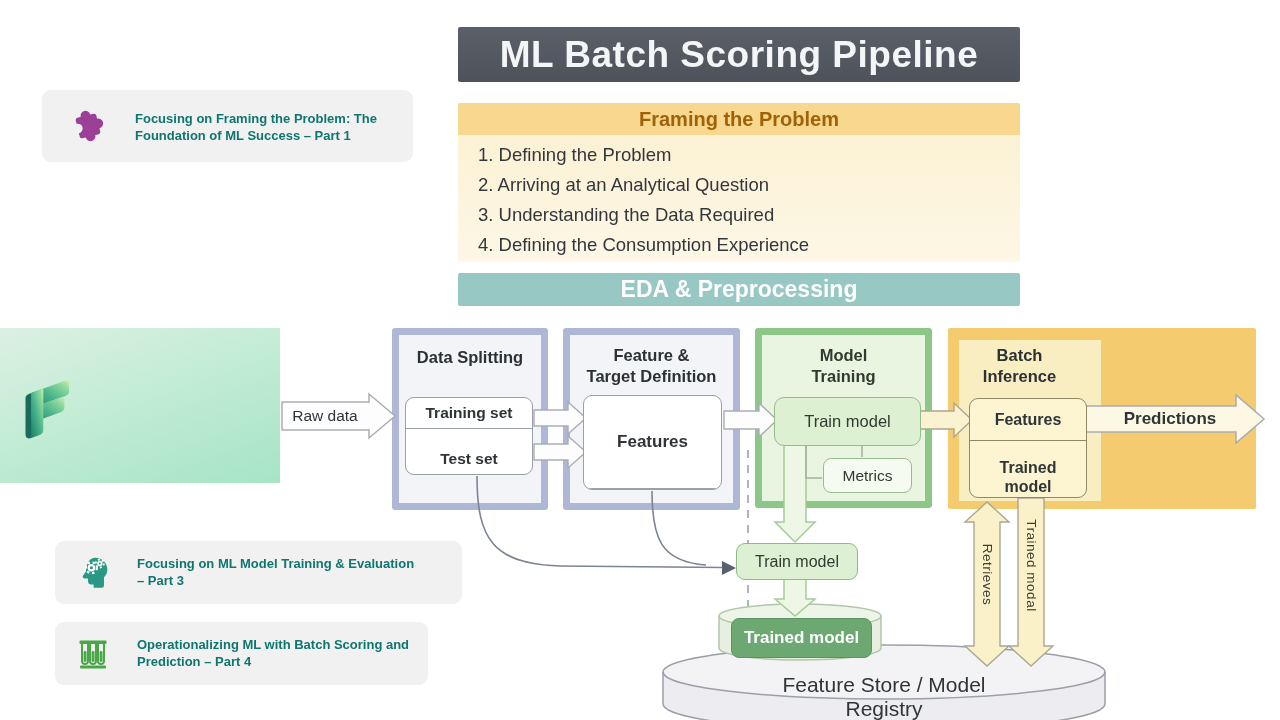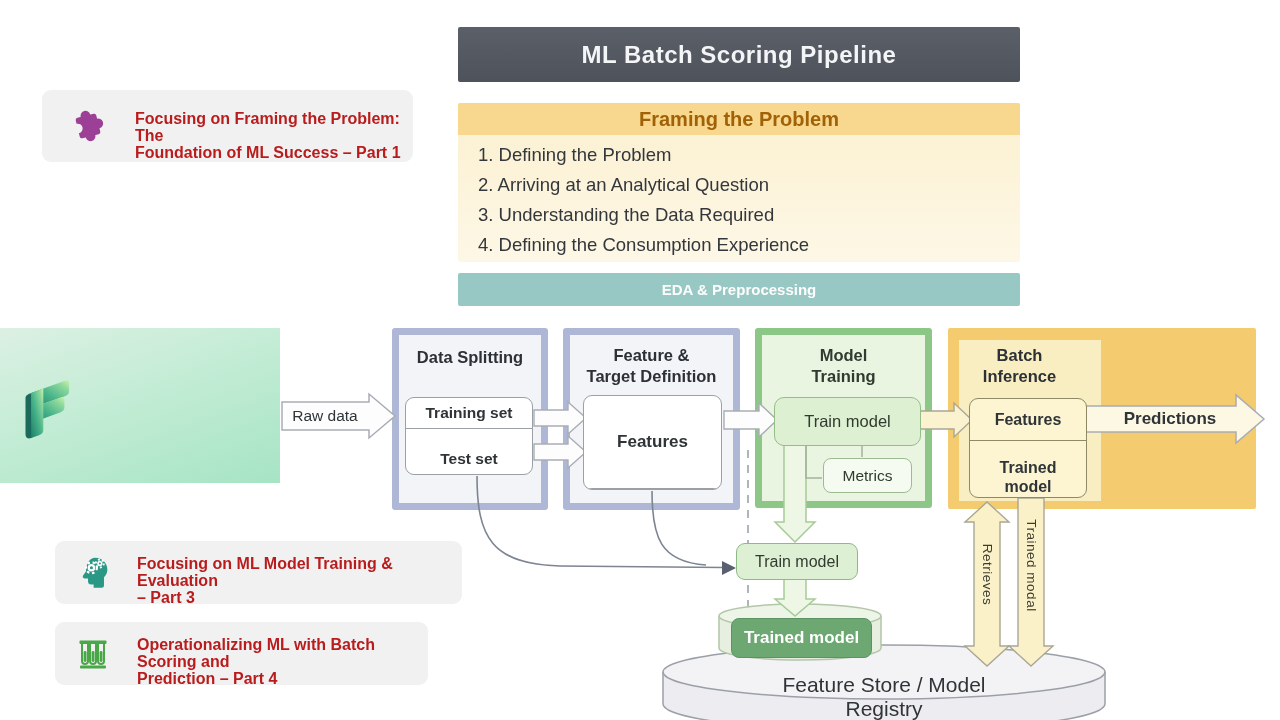--- a/index.html
+++ b/index.html
@@ -4,32 +4,32 @@
 <style>
   html,body{margin:0;padding:0;background:#fff;}
   .canvas{position:relative;width:1280px;height:720px;background:#ffffff;overflow:hidden;
           font-family:"Liberation Sans",sans-serif;color:#2f3437;}
   .abs{position:absolute;}
   .z1{z-index:1}.z2{z-index:2}.z3{z-index:3}
   .center{display:flex;align-items:center;justify-content:center;text-align:center;}
 
   
   .title-bar{left:458px;top:27px;width:562px;height:55px;background:linear-gradient(#5b5f68,#4e525b);
-             color:#f4f5f7;font-size:24px;font-weight:bold;letter-spacing:.5px;border-radius:2px;}
+             color:#f4f5f7;font-size:37px;font-weight:bold;letter-spacing:.5px;border-radius:2px;}
   .framing-box{left:458px;top:103px;width:562px;height:159px;background:linear-gradient(#fbf0cf,#fdf7e6);border-radius:2px;}
   .framing-head{left:458px;top:103px;width:562px;height:32px;background:#f8d88e;color:#a16207;
                 font-size:20px;font-weight:bold;border-radius:2px 2px 0 0;}
   .framing-item{position:absolute;left:478px;width:520px;height:30px;display:flex;align-items:center;
                 font-size:18.5px;color:#33373c;}
   .eda-band{left:458px;top:273px;width:562px;height:33px;background:#97c8c3;color:#fdfdfd;
-            font-size:15px;font-weight:bold;border-radius:2px;}
+            font-size:23px;font-weight:bold;border-radius:2px;}
 
   
   .card{background:#f1f1f2;border-radius:9px;}
-  .card-text{position:absolute;font-size:16px;font-weight:bold;color:#b91c1c;line-height:17px;}
+  .card-text{position:absolute;font-size:13px;font-weight:bold;color:#0f766e;line-height:17px;}
 
   
   .fabric-panel{left:0;top:328px;width:280px;height:155px;
                 background:linear-gradient(160deg,#dcf0e3 0%,#c3ecd5 45%,#a6e4c4 100%);}
   .fabric-brand{position:absolute;left:84px;top:390px;width:190px;font-size:26px;color:#3e4e47;}
 
   
   .peri-box{background:#f3f4f8;border:7px solid #aeb7d6;border-radius:3px;box-sizing:border-box;}
   .green-box{background:#eaf5e1;border:7px solid #8cc787;border-radius:3px;box-sizing:border-box;}
   .amber-box{background:#f5cb70;border-radius:2px;}

